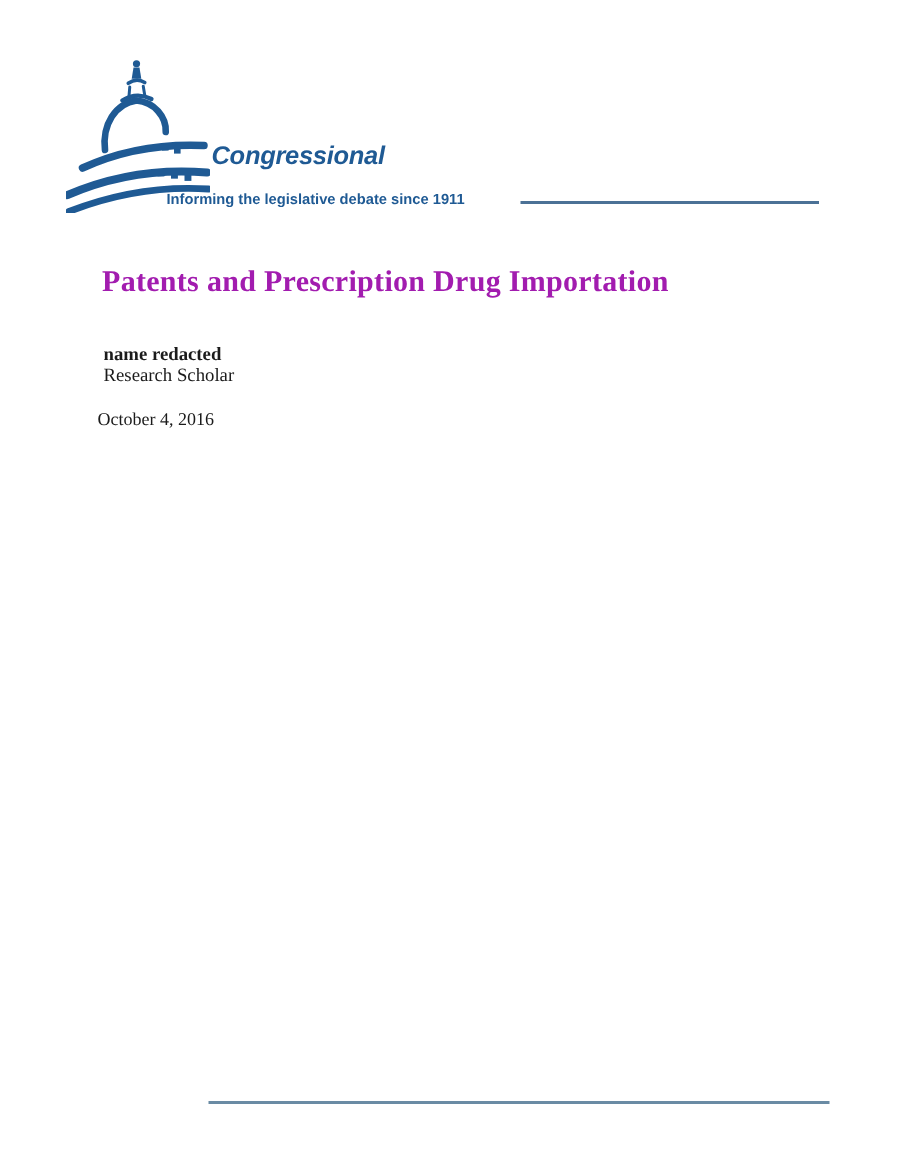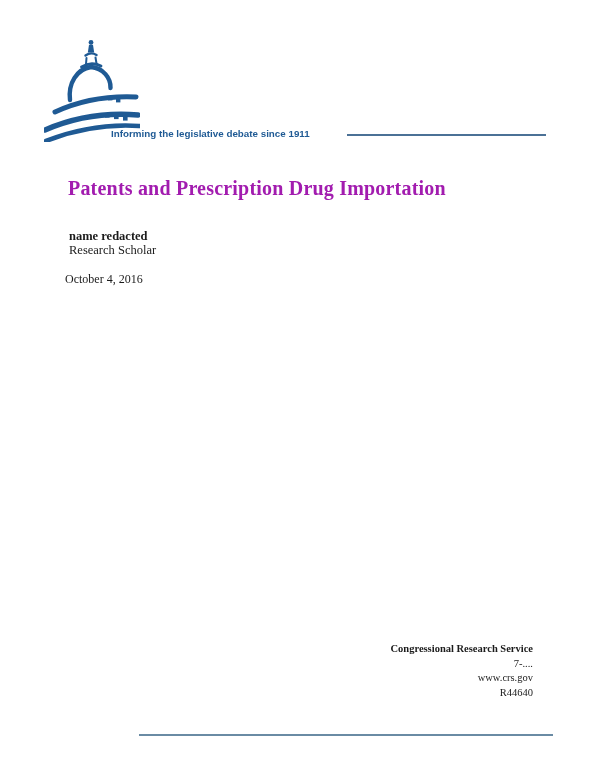--- a/index.html
+++ b/index.html
@@ -110,33 +110,28 @@
       <path d="M11,74 Q48,57 92,59" stroke-width="5"></path>
       <rect x="61" y="75" width="4.6" height="4.6" fill="currentColor" stroke="none"></rect>
       <rect x="70" y="76.5" width="4.6" height="4.6" fill="currentColor" stroke="none"></rect>
       <rect x="79" y="78" width="4.6" height="4.6" fill="currentColor" stroke="none"></rect>
       <path d="M1,92 Q45,73 94,77" stroke-width="5.4"></path>
       <path d="M2,103 Q48,85 95,88" stroke-width="4.6"></path>
     </g>
   </svg>
 
   <div class="logotype">
+    <div class="line1">Congressional</div>
   </div>
 
   <div class="tagline">Informing the legislative debate since 1911</div>
   <div class="tagline-rule"></div>
 
   <h1 class="report-title">Patents and Prescription Drug Importation</h1>
 
   <div class="author-name">name redacted</div>
   <div class="author-title">Research Scholar</div>
   <div class="report-date">October 4, 2016</div>
 
-  <div class="footer-right">
-    <div class="org">Congressional Research Service</div>
-    <div class="phone">7-....</div>
-    <div class="url">www.crs.gov</div>
-    <div class="report-id">R44640</div>
-  </div>
 
   <div class="footer-rule"></div>
 
 </div>
 
 </body></html>

